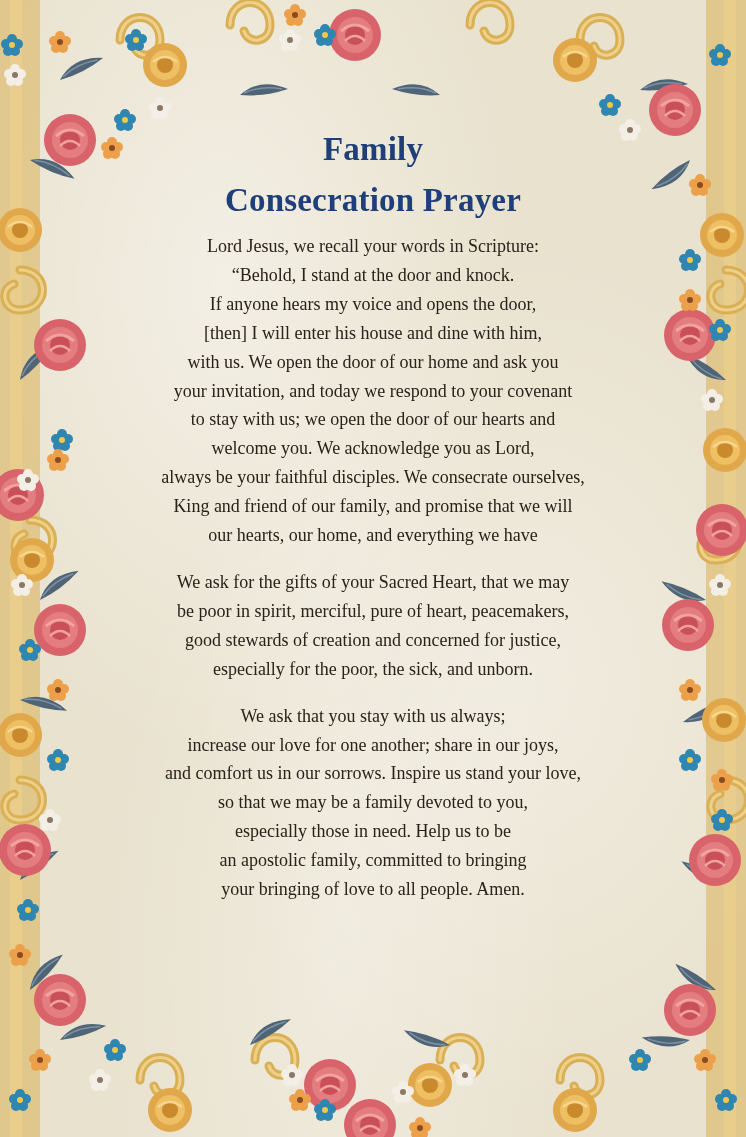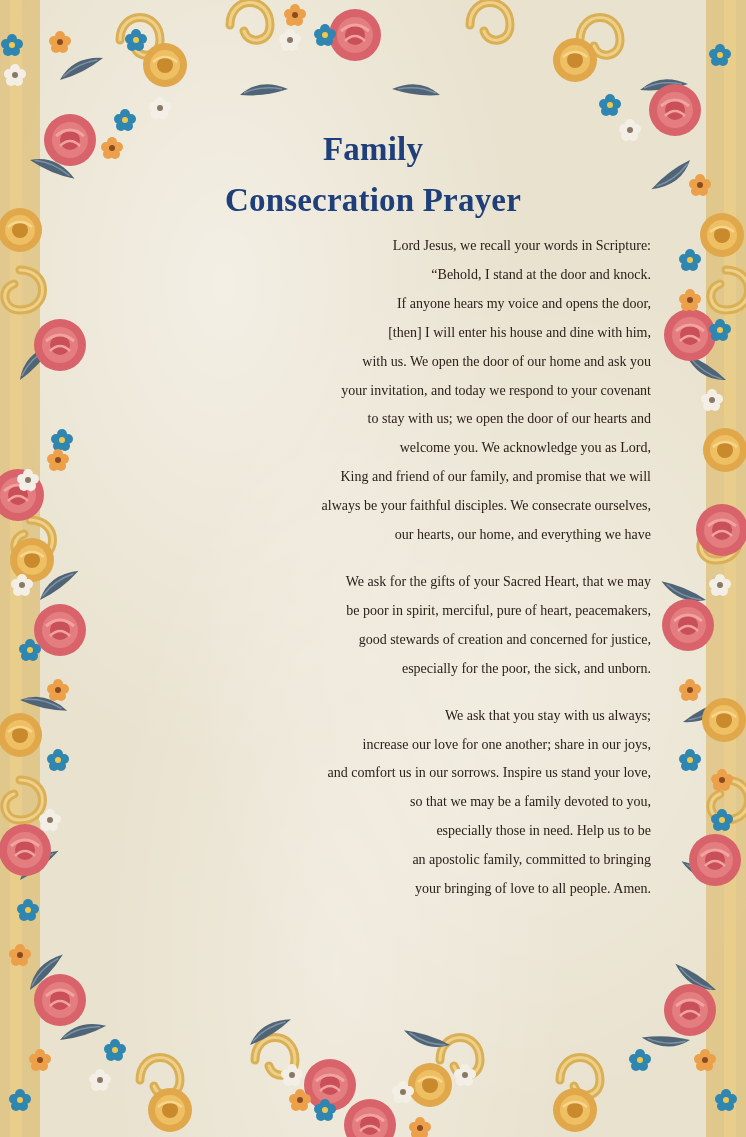--- a/index.html
+++ b/index.html
@@ -7,21 +7,21 @@
   .card { position:absolute; inset:0; background:
       radial-gradient(ellipse at 30% 25%, rgba(255,255,255,0.45) 0, rgba(255,255,255,0) 40%),
       radial-gradient(ellipse at 70% 60%, rgba(255,255,255,0.35) 0, rgba(255,255,255,0) 45%),
       radial-gradient(ellipse at 45% 85%, rgba(255,255,255,0.3) 0, rgba(255,255,255,0) 40%),
       #e9e2cf; }
   .border { position:absolute; inset:0; pointer-events:none; }
   .border svg { width:100%; height:100%; display:block; }
   .content { position:absolute; left:95px; right:95px; top:118px; text-align:center; color:#2a211b; }
   .title { color:#1f3f7a; font-weight:bold; font-size:33px; line-height:40px; margin:0 0 12px 0; letter-spacing:0.2px; }
   .title span { display:block;margin-top:11px; }
-  .para { margin:12px 0 18px 0; font-size:14px; line-height:28.9px;text-align:right; }
+  .para { margin:12px 0 18px 0; font-size:18px; line-height:28.9px; }
   .para span { display:block; white-space:nowrap; }
 </style>
 </head>
 <body>
 
 <div class="card">
 
   <div class="border">
     <svg viewBox="0 0 746 1137" preserveAspectRatio="none">
       <defs>
@@ -205,22 +205,22 @@
 
     <p class="para">
       <span>Lord Jesus, we recall your words in Scripture:</span>
       <span>“Behold, I stand at the door and knock.</span>
       <span>If anyone hears my voice and opens the door,</span>
       <span>[then] I will enter his house and dine with him,</span>
       <span>with us. We open the door of our home and ask you</span>
       <span>your invitation, and today we respond to your covenant</span>
       <span>to stay with us; we open the door of our hearts and</span>
       <span>welcome you. We acknowledge you as Lord,</span>
+      <span>always be your faithful disciples. We consecrate ourselves,</span>
       <span>King and friend of our family, and promise that we will</span>
-      <span>always be your faithful disciples. We consecrate ourselves,</span>
       <span>our hearts, our home, and everything we have</span>
     </p>
 
     <p class="para">
       <span>We ask for the gifts of your Sacred Heart, that we may</span>
       <span>be poor in spirit, merciful, pure of heart, peacemakers,</span>
       <span>good stewards of creation and concerned for justice,</span>
       <span>especially for the poor, the sick, and unborn.</span>
     </p>
 

